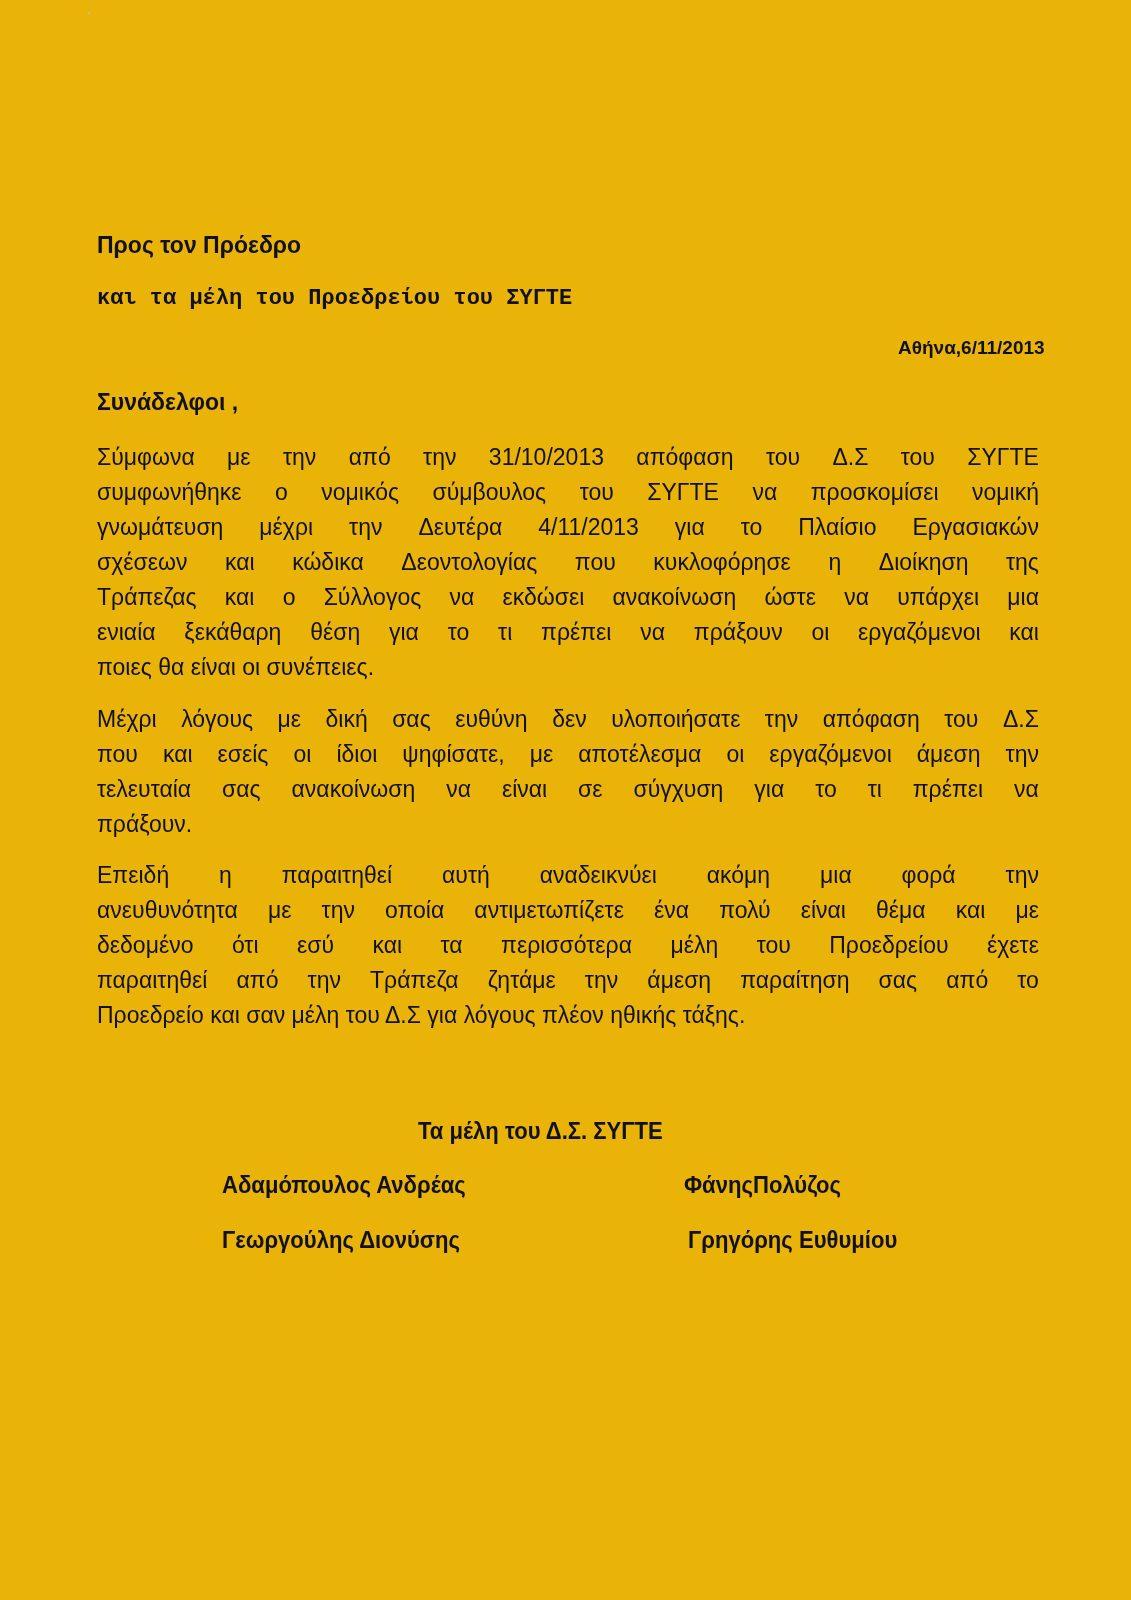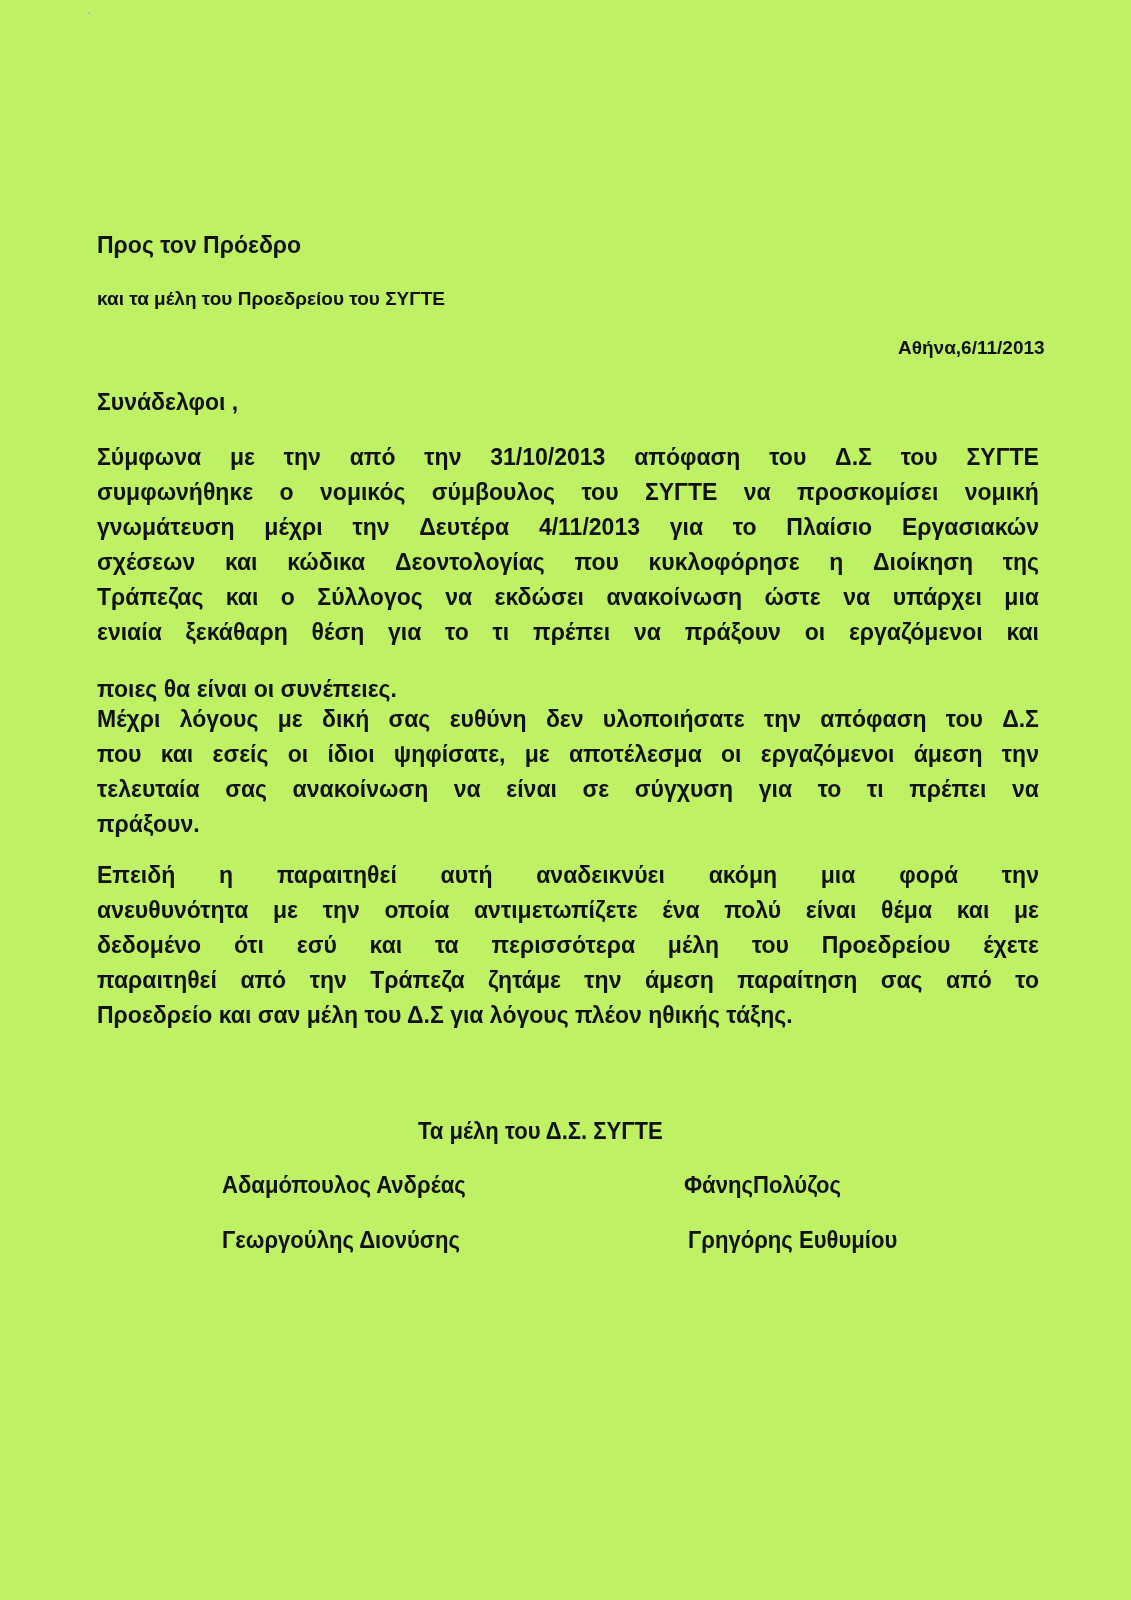--- a/index.html
+++ b/index.html
@@ -12,34 +12,34 @@
     background: #f5f5f5;
     position: relative;
     overflow: hidden;
     font-family: "Liberation Sans", "DejaVu Sans", sans-serif;
     color: #111;
   }
   .page {
     position: absolute;
     left: 0; top: 0;
     width: 1131px; height: 1600px;
-    background: #bef264;
+    background: #eab308;
   }
   .text {
     position: absolute;
     font-weight: bold;
     font-size: 23px;
     line-height: 28px;
     white-space: nowrap;
   }
   .line {
     position: absolute;
     left: 97px;
     width: 942px;
-    font-weight: bold;
+    font-weight: normal;
     font-size: 23px;
     line-height: 28px;
     text-align: justify;
     text-align-last: justify;
     white-space: nowrap;
   }
   .line.last {
     text-align-last: left;
   }
   .line span.j {
@@ -69,21 +69,21 @@
     background: #bbb;
   }
 </style>
 </head>
 <body>
 
 <div class="page">
   <div class="speck"></div>
 
   <div class="text" style="left:97px; top:231px;">Προς τον Πρόεδρο</div>
-  <div class="text" style="left:97px; top:285px; font-size:19px;">και τα μέλη του Προεδρείου του ΣΥΓΤΕ</div>
+  <div class="text" style="left:97px; top:285px; font-size:22px;font-family:Liberation Mono, monospace;">και τα μέλη του Προεδρείου του ΣΥΓΤΕ</div>
 
   <div class="date" style="left:898px; top:336px;">Αθήνα,6/11/2013</div>
 
   <div class="text" style="left:97px; top:388px;">Συνάδελφοι ,</div>
 
   <div>
     <div class="line" style="top:443px;">
         <span class="j">
           <span>Σύμφωνα</span>
           <span>με</span>
@@ -161,21 +161,21 @@
           <span>το</span>
           <span>τι</span>
           <span>πρέπει</span>
           <span>να</span>
           <span>πράξουν</span>
           <span>οι</span>
           <span>εργαζόμενοι</span>
           <span>και</span>
         </span>
       </div>
-    <div class="line last" style="top:675px;"><span>ποιες θα είναι οι συνέπειες.</span></div>
+    <div class="line last" style="top:653px;"><span>ποιες θα είναι οι συνέπειες.</span></div>
   </div>
 
   <div>
     <div class="line" style="top:705px;">
         <span class="j">
           <span>Μέχρι</span>
           <span>λόγους</span>
           <span>με</span>
           <span>δική</span>
           <span>σας</span>

